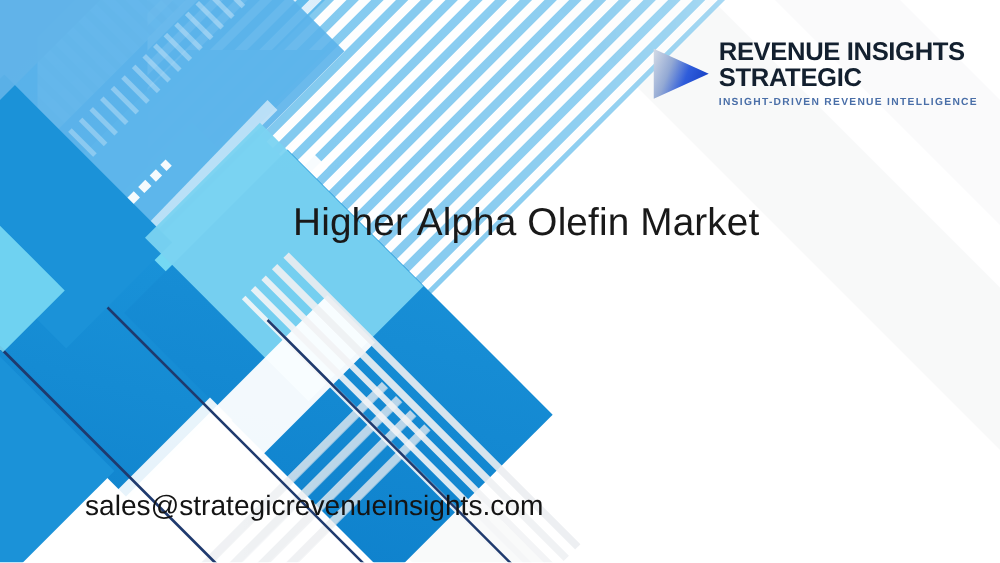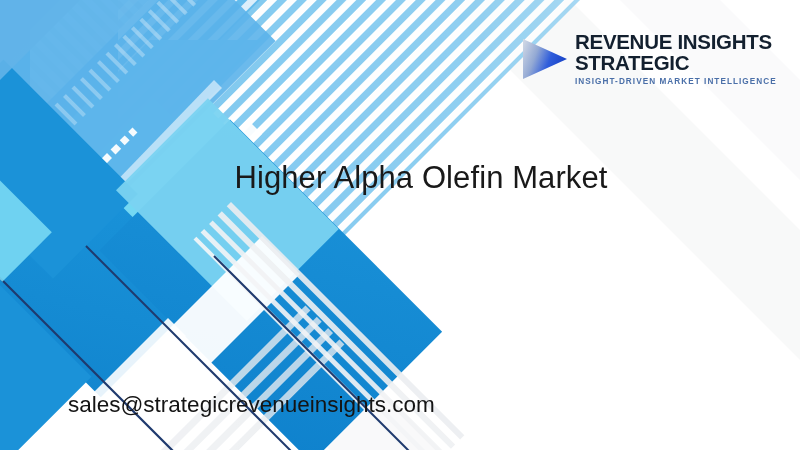--- a/index.html
+++ b/index.html
@@ -267,21 +267,21 @@
           <stop offset="38%" stop-color="#93a9d4"></stop>
           <stop offset="70%" stop-color="#2f5ddb"></stop>
           <stop offset="100%" stop-color="#1b46c9"></stop>
         </linearGradient>
       </defs>
       <path d="M2 3 L2 43 L46 23 Z" fill="url(#chevGrad)"></path>
     </svg>
     <div class="logo-text">
       <div class="logo-line l2">REVENUE INSIGHTS</div>
       <div class="logo-line l1">STRATEGIC</div>
-      <div class="logo-tag">INSIGHT-DRIVEN MARKET INTELLIGENCE</div>
+      <div class="logo-tag">INSIGHT-DRIVEN REVENUE INTELLIGENCE</div>
     </div>
   </div>
 
   <div class="title">Higher Alpha Olefin Market</div>
 
   <div class="email">sales@strategicrevenueinsights.com</div>
 
 </div>
 
 </body></html>

